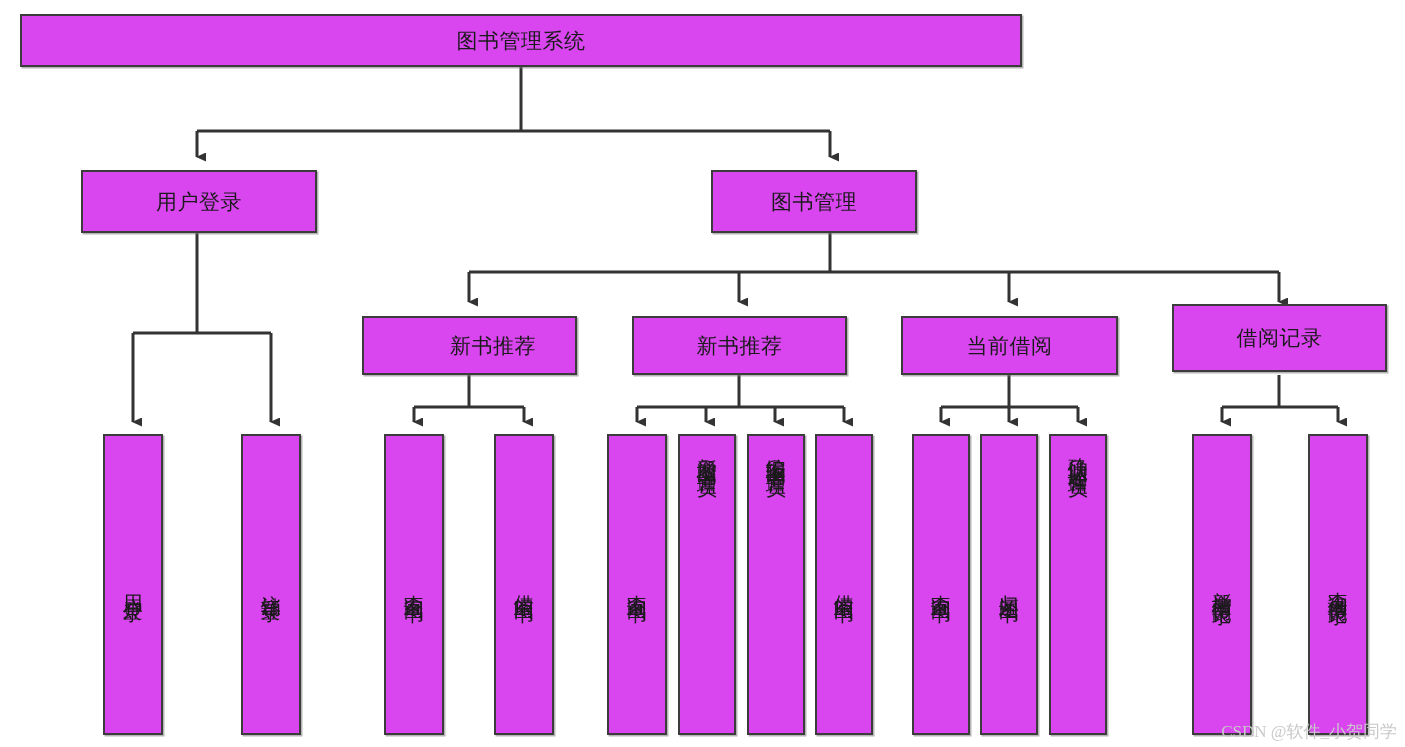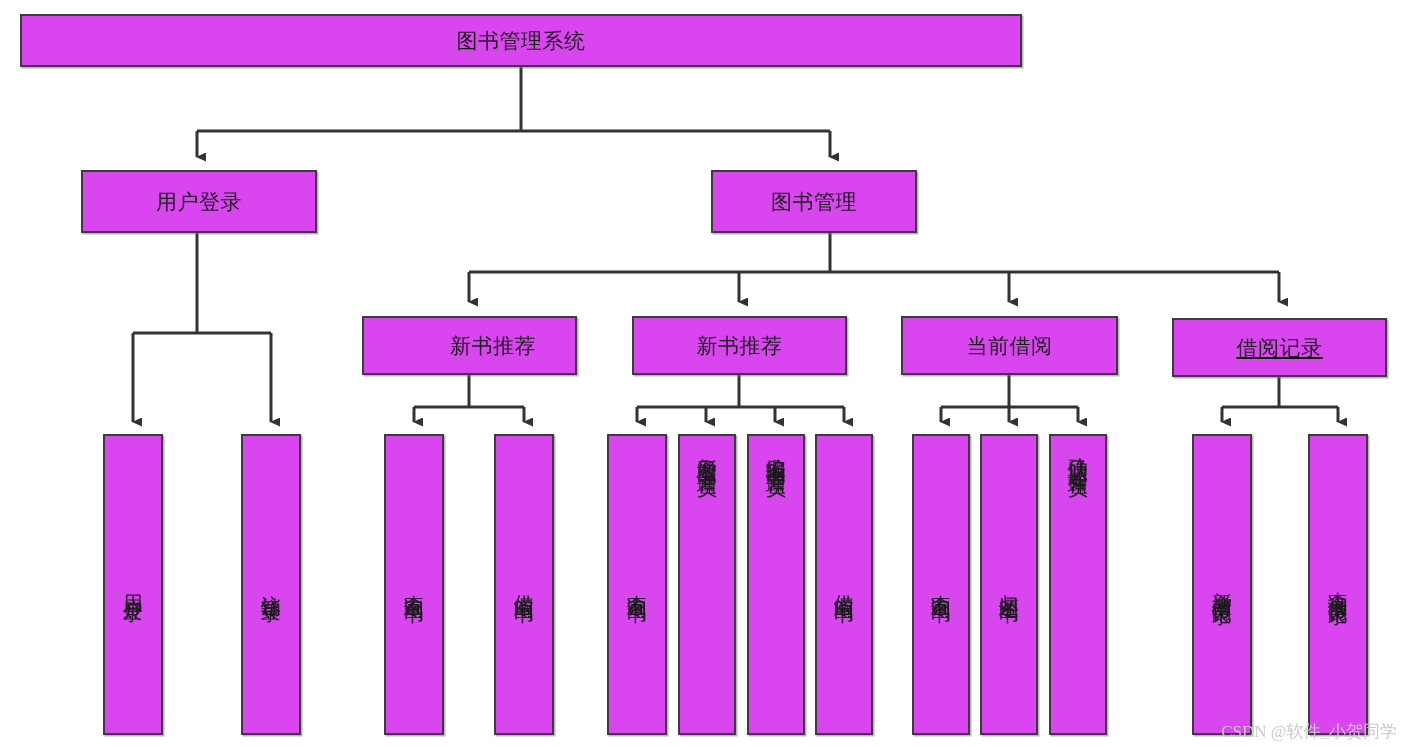--- a/index.html
+++ b/index.html
@@ -146,21 +146,21 @@
   </div>
 
   <div class="node-box" style="left:632px; top:316px; width:215px; height:59px;">
     <span class="node-label-h">新书推荐</span>
   </div>
 
   <div class="node-box" style="left:901px; top:316px; width:217px; height:59px;text-align:center;">
     <span class="node-label-h">当前借阅</span>
   </div>
 
-  <div class="node-box" style="left:1172px; top:318px; width:215px; height:59px;text-decoration:underline;">
+  <div class="node-box" style="left:1172px; top:304px; width:215px; height:68px;">
     <span class="node-label-h">借阅记录</span>
   </div>
 
   <div class="node-box leaf-box center-text" style="left:103px; top:434px; width:60px; height:301px;">
     <span class="node-label-v">用户登录</span>
   </div>
   <div class="node-box leaf-box center-text" style="left:241px; top:434px; width:60px; height:301px;">
     <span class="node-label-v">注销登录</span>
   </div>
 

